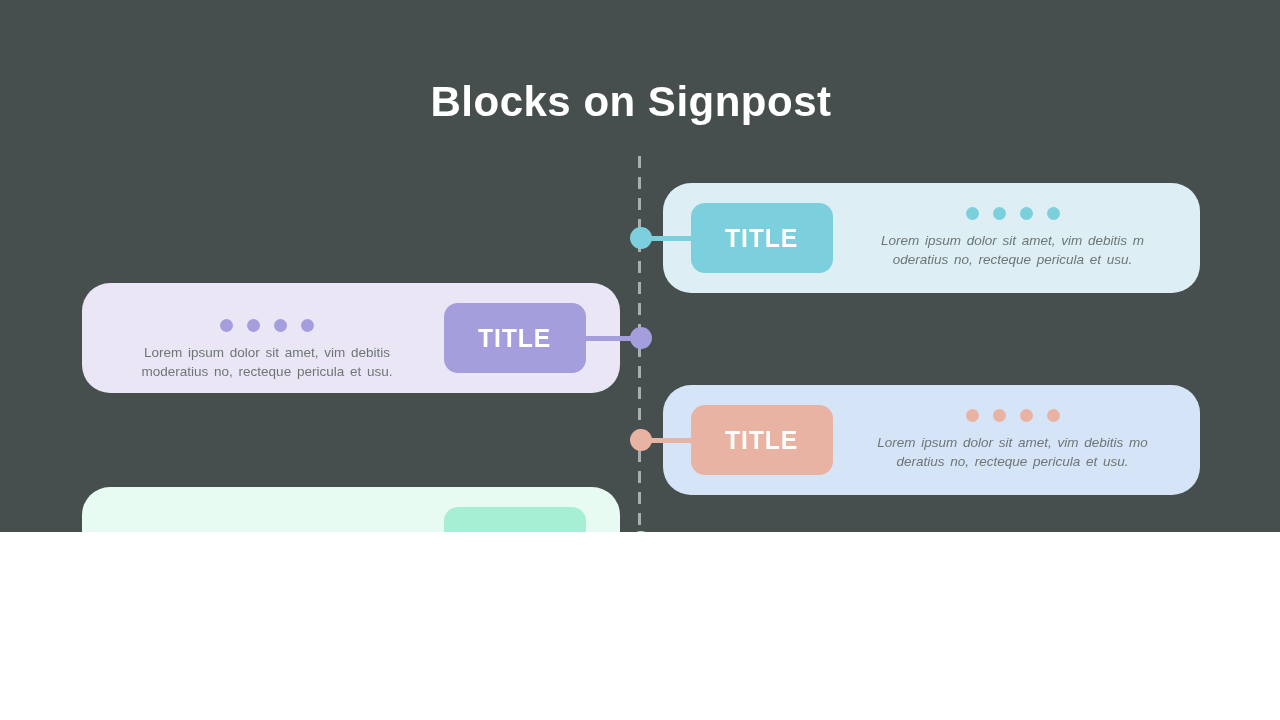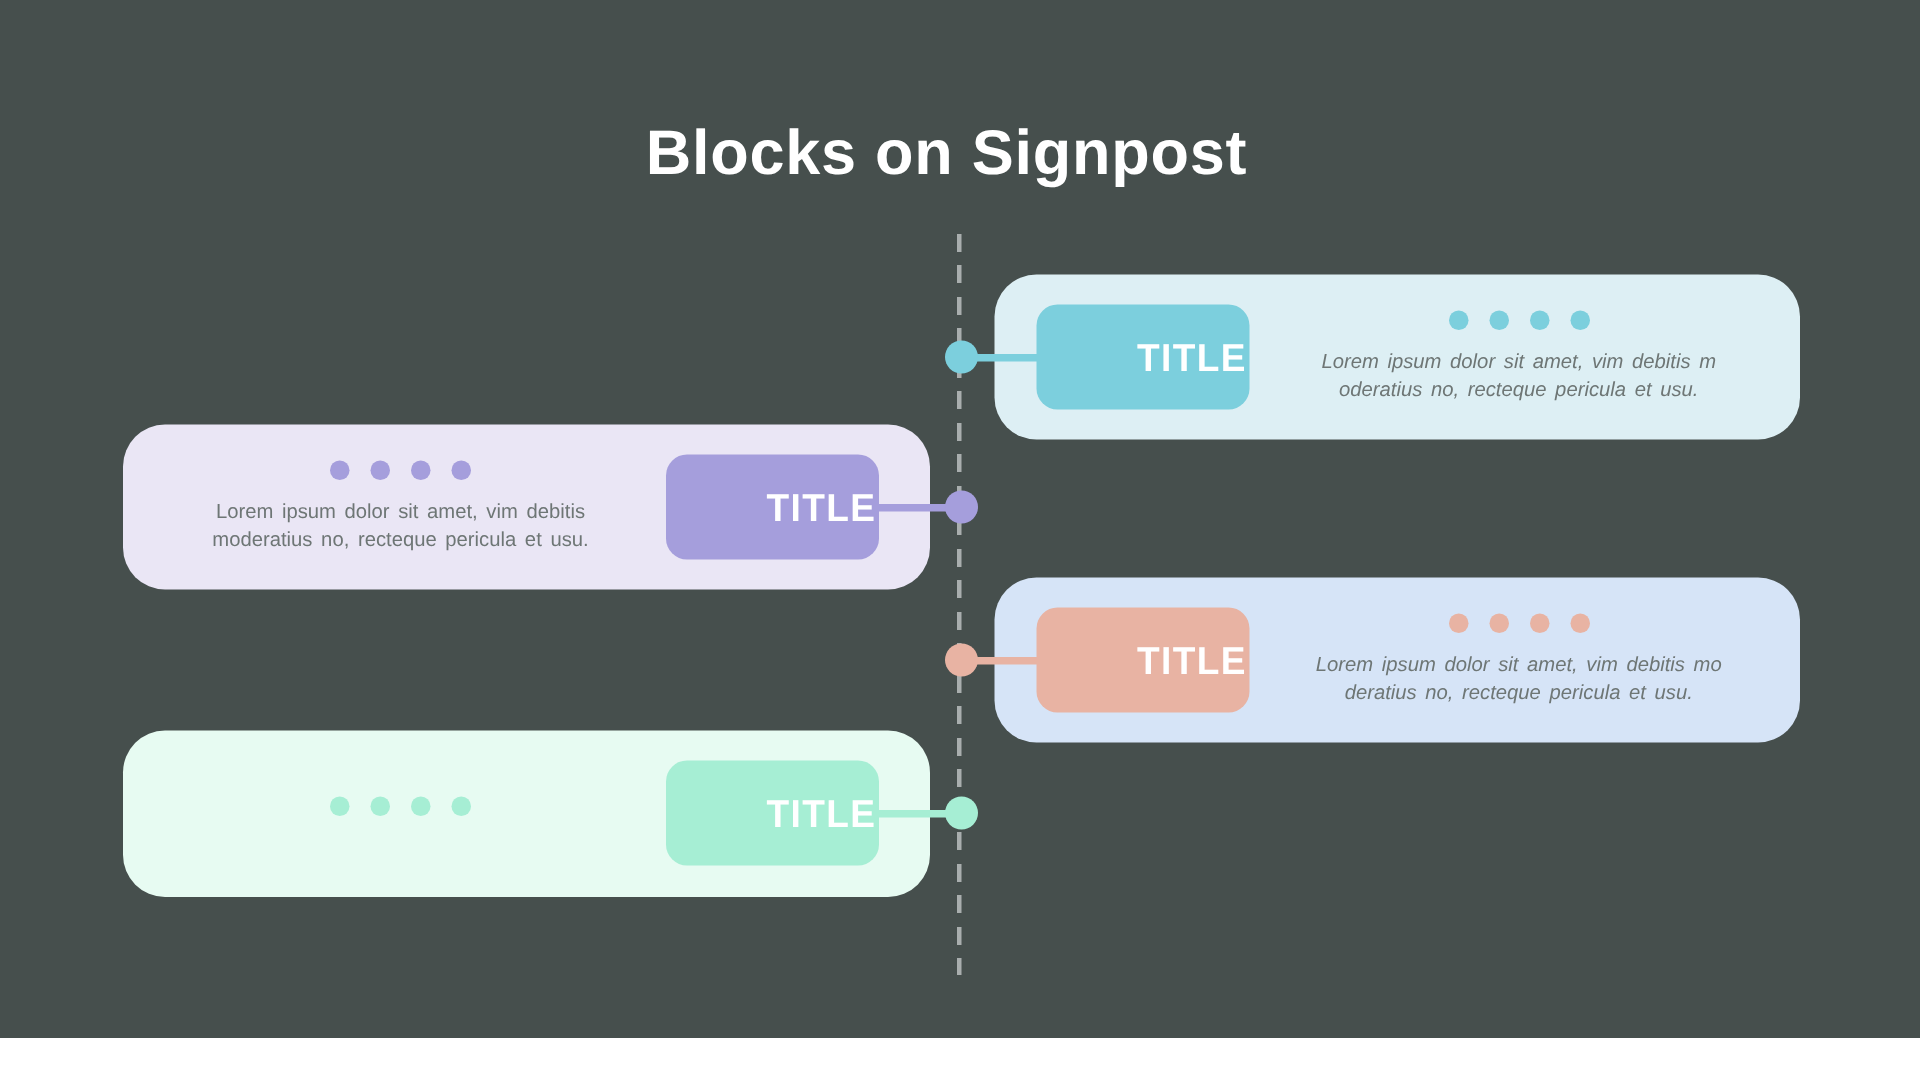--- a/index.html
+++ b/index.html
@@ -1,18 +1,18 @@
 <!DOCTYPE html>
 <html><head>
 <meta charset="utf-8">
 <style>
   html,body{margin:0;padding:0;}
   body{font-family:"Liberation Sans",sans-serif;}
   #stage{
-    position:relative;width:1280px;height:692px;overflow:hidden;
+    position:relative;width:1280px;height:532px;overflow:hidden;
     background:#464f4d;
   }
   
   .slide-title{
     position:absolute;top:50px;left:0;width:1262px;
     text-align:center;color:#ffffff;
     font-size:42px;font-weight:700;letter-spacing:0.5px;
   }
   
   .signline{
@@ -23,36 +23,36 @@
   .card{
     position:absolute;border-radius:28px;background:var(--bg);
   }
   .i1 .card{left:663px;top:183px;width:537px;height:110px;}
   .i2 .card{left:82px; top:283px;width:538px;height:110px;}
   .i3 .card{left:663px;top:385px;width:537px;height:110px;}
   .i4 .card{left:82px; top:487px;width:538px;height:111px;}
   
   .tag{
     position:absolute;top:20px;width:142px;height:70px;border-radius:14px;
-    background:var(--accent);display:flex;align-items:center;justify-content:flex-end;
+    background:var(--accent);display:flex;align-items:center;justify-content:center;
     z-index:2;
   }
   .side-right .tag{left:28px;}
   .side-left  .tag{left:362px;}
   .tag span{
     color:#ffffff;font-size:26px;font-weight:700;letter-spacing:1px;
     transform:scaleX(0.95);
   }
   
   .content{
     position:absolute;top:0;height:100%;
     display:flex;flex-direction:column;justify-content:center;align-items:center;
   }
   .side-right .content{left:172px;width:355px;font-style:italic;}
-  .side-left  .content{left:10px;width:350px;}
+  .side-left  .content{left:10px;width:350px;margin-top:12px;}
   .dots{display:flex;gap:14px;margin-bottom:11px;}
   .dot{width:13px;height:13px;border-radius:50%;background:var(--accent);}
   .body{
     margin:0;text-align:center;white-space:pre-line;
     color:#6e7675;font-size:13.5px;line-height:19.5px;word-spacing:2px;
   }
   
   .connector{position:absolute;height:5px;background:var(--accent);z-index:1;}
   .i1 .connector{left:641px;top:236px;width:60px;}
   .i2 .connector{left:580px;top:336px;width:62px;}

